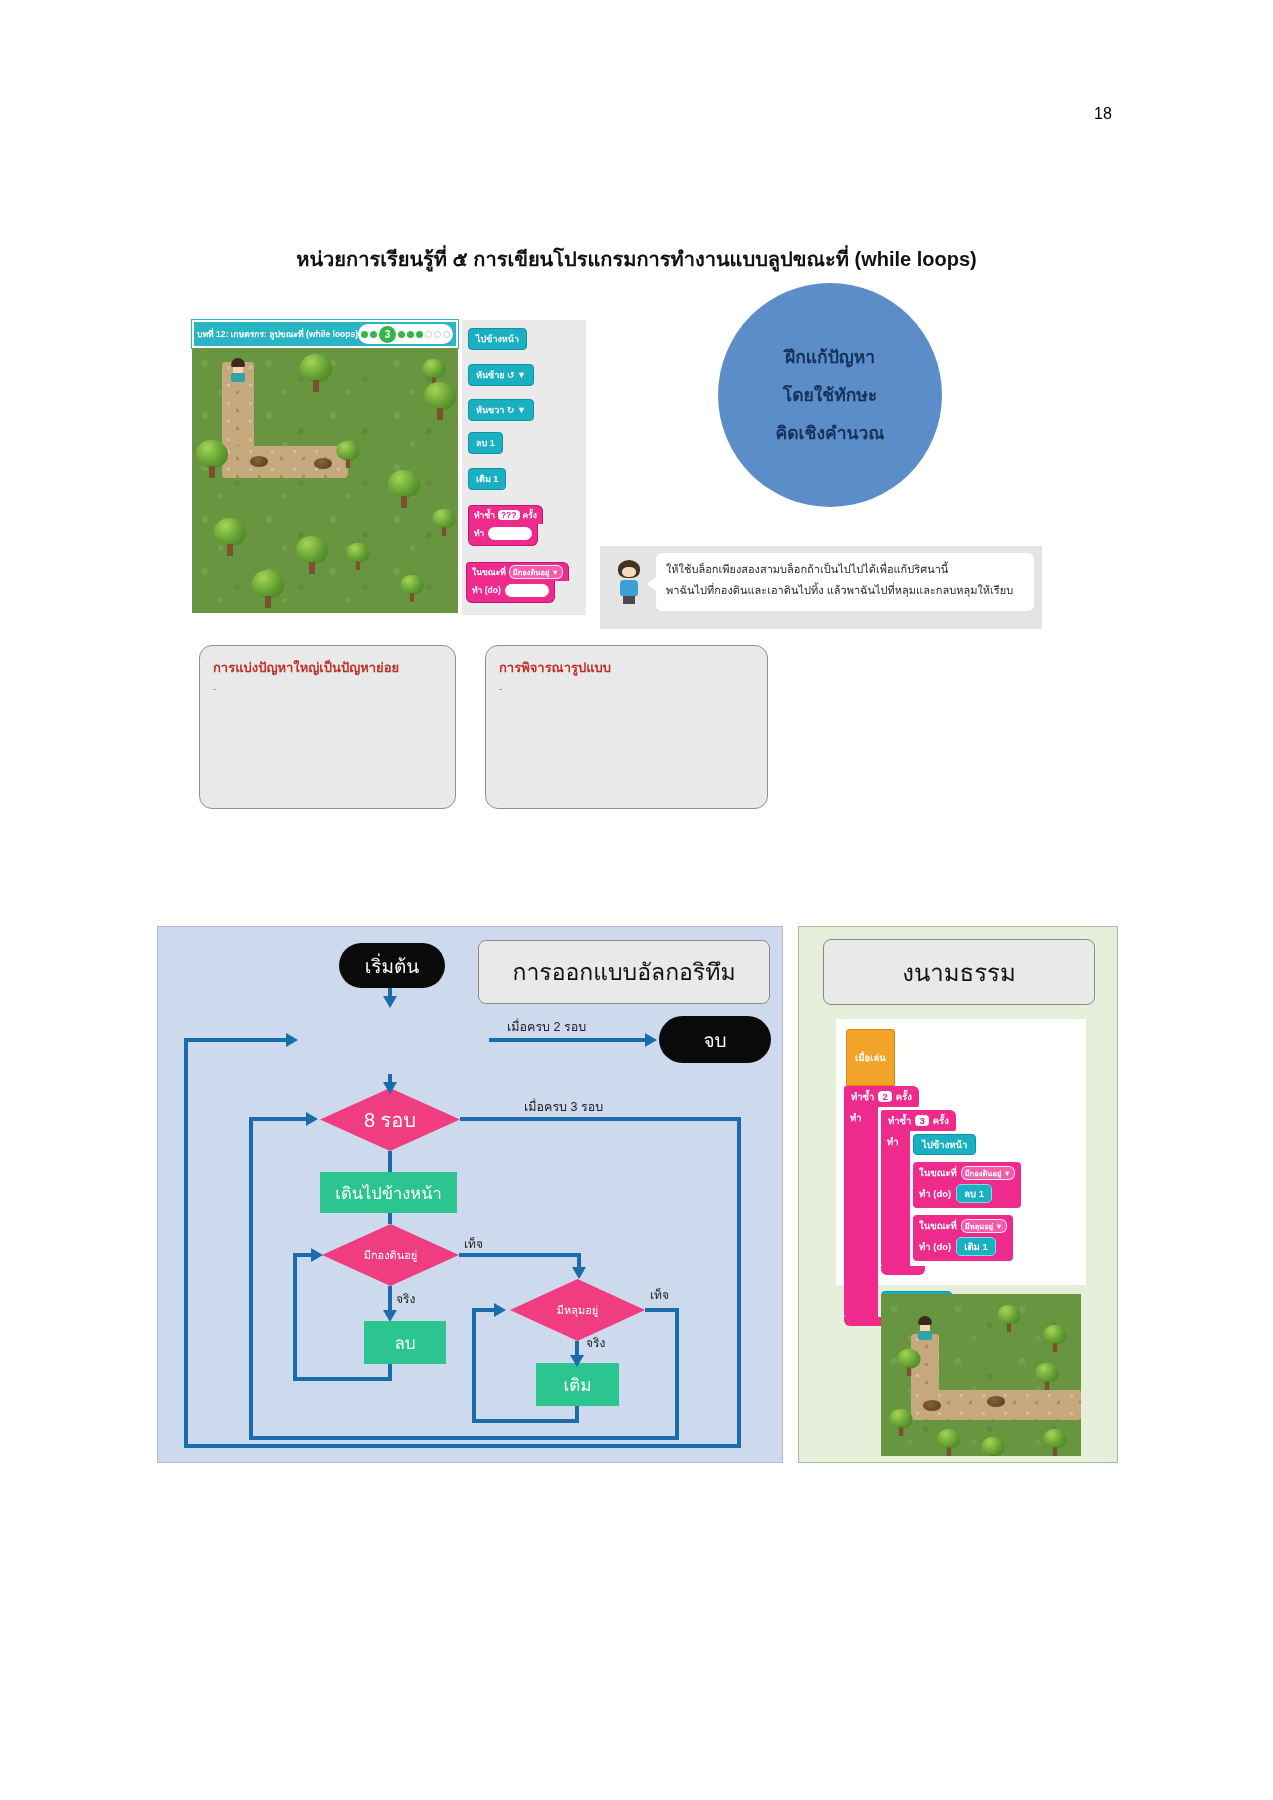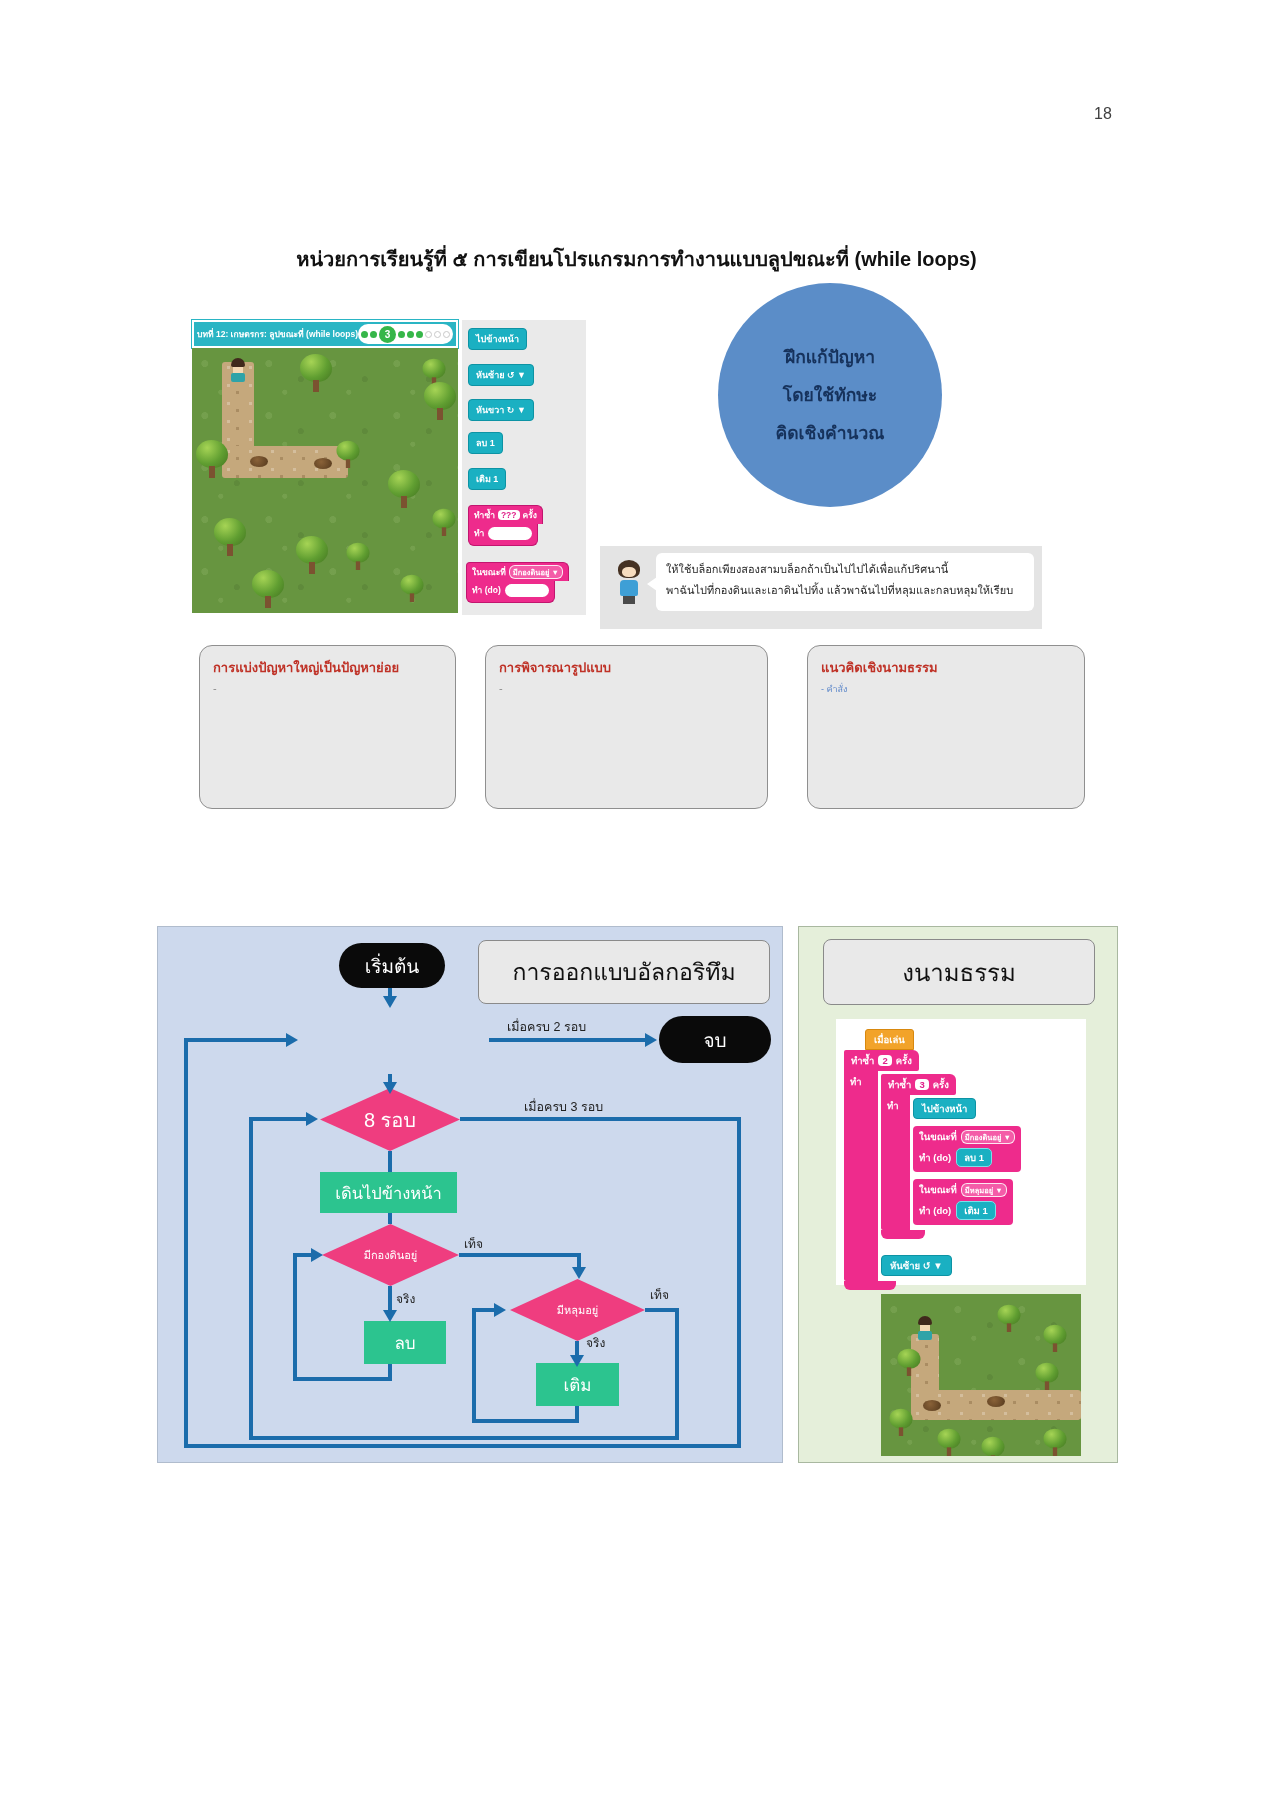--- a/index.html
+++ b/index.html
@@ -1,20 +1,20 @@
 <!DOCTYPE html>
 <html><head>
 <meta charset="utf-8">
 <style>
   * { margin:0; padding:0; box-sizing:border-box; }
   html,body { background:#ffffff; }
   body { font-family:"Liberation Sans","DejaVu Sans",sans-serif; }
   .page { position:relative; width:1273px; height:1800px; background:#fff; overflow:hidden; }
 
-  .page-number { position:absolute; left:1094px; top:105px; font-size:16px; color:#404040; }
+  .page-number { position:absolute; left:1094px; top:105px; font-size:16px; color:#000000; }
   .doc-title { position:absolute; left:0; top:243px; width:100%; text-align:center;
                font-size:20px; font-weight:bold; color:#111; }
 
   
   .game-panel { position:absolute; left:192px; top:320px; width:266px; height:295px; background:#fff; }
   .lesson-bar { position:absolute; left:0; top:0; width:266px; height:28px; background:#2ab5c4;
                 border:2px solid #ffffff; outline:1px solid #2ab5c4; display:flex; align-items:center;
                 justify-content:space-between; padding:0 3px;text-align:right; }
   .lesson-title { color:#fff; font-size:8.5px; font-weight:bold; white-space:nowrap; }
   .progress-pill { background:#fff; border-radius:10px; height:20px; display:flex; align-items:center;
@@ -106,22 +106,22 @@
   .ah-r { border-top:7px solid transparent; border-bottom:7px solid transparent; border-left:12px solid #1b6cab; }
   .ah-d { border-left:7px solid transparent; border-right:7px solid transparent; border-top:12px solid #1b6cab; }
   .flabel { position:absolute; font-size:12.5px; color:#222; white-space:nowrap; }
   .flabel.small { font-size:12px; }
 
   
   .prog-panel { position:absolute; left:798px; top:926px; width:320px; height:537px; background:#e5efda;
                 border:1px solid #a9b8a0; }
   .prog-area { position:absolute; left:37px; top:92px; width:250px; height:266px; background:#fff; }
   .prog-stack { position:absolute; left:8px; top:10px; font-size:9.5px; font-weight:bold; color:#fff; }
-  .when-run { background:#f2a32a; border:1px solid #d8880e; border-radius:3px 3px 0 0; padding:2px 8px;
-              width:max-content; margin-left:21px; }
+  .when-run { background:#f2a32a; border:1px solid #d8880e; border-radius:3px 3px 0 0; padding:20px 8px;
+              width:max-content; margin-left:2px; }
   .rhdr { background:#ee2b8c; border-radius:2px 6px 2px 0; padding:3px 7px; width:max-content;
           display:flex; gap:4px; align-items:center; }
   .rbody { display:flex; align-items:stretch; }
   .rspine { background:#ee2b8c; width:34px; padding:3px 0 0 6px; border-radius:0 0 0 2px; }
   .rspine.n { width:29px; }
   .rinner { padding:3px 0 5px 3px; display:flex; flex-direction:column; align-items:flex-start; gap:7px; }
   .rfoot { background:#ee2b8c; height:9px; width:52px; border-radius:0 0 6px 6px; }
   .tblk { background:#1ab0c2; border:1px solid #0d93a4; border-radius:4px; padding:2px 8px; width:max-content; }
   .wblk { background:#ee2b8c; border-radius:4px; padding:3px 6px 5px 6px; width:max-content; }
   .wrow1 { display:flex; gap:4px; align-items:center; }
@@ -227,24 +227,20 @@
     </div>
   </div>
 
   <div class="note-box" style="left:199px;width:257px;">
     <div class="note-head">การแบ่งปัญหาใหญ่เป็นปัญหาย่อย</div>
     <div class="note-body">-</div>
   </div>
   <div class="note-box" style="left:485px;width:283px;">
     <div class="note-head">การพิจารณารูปแบบ</div>
     <div class="note-body">-</div>
-  </div>
-  <div class="note-box" style="left:807px;width:278px;">
-    <div class="note-head">แนวคิดเชิงนามธรรม</div>
-    <div class="note-body blue">-  คำสั่ง</div>
   </div>
 
   <div class="flow-panel">
     <div class="fp pill" style="left:181px;top:16px;width:106px;height:45px;">
       <span>เริ่มต้น</span>
     </div>
     <div class="fp gray-title" style="left:320px;top:13px;width:292px;height:64px;">
       <span>การออกแบบอัลกอริทึม</span>
     </div>
     <div class="fp pill" style="left:501px;top:89px;width:112px;height:47px;">

